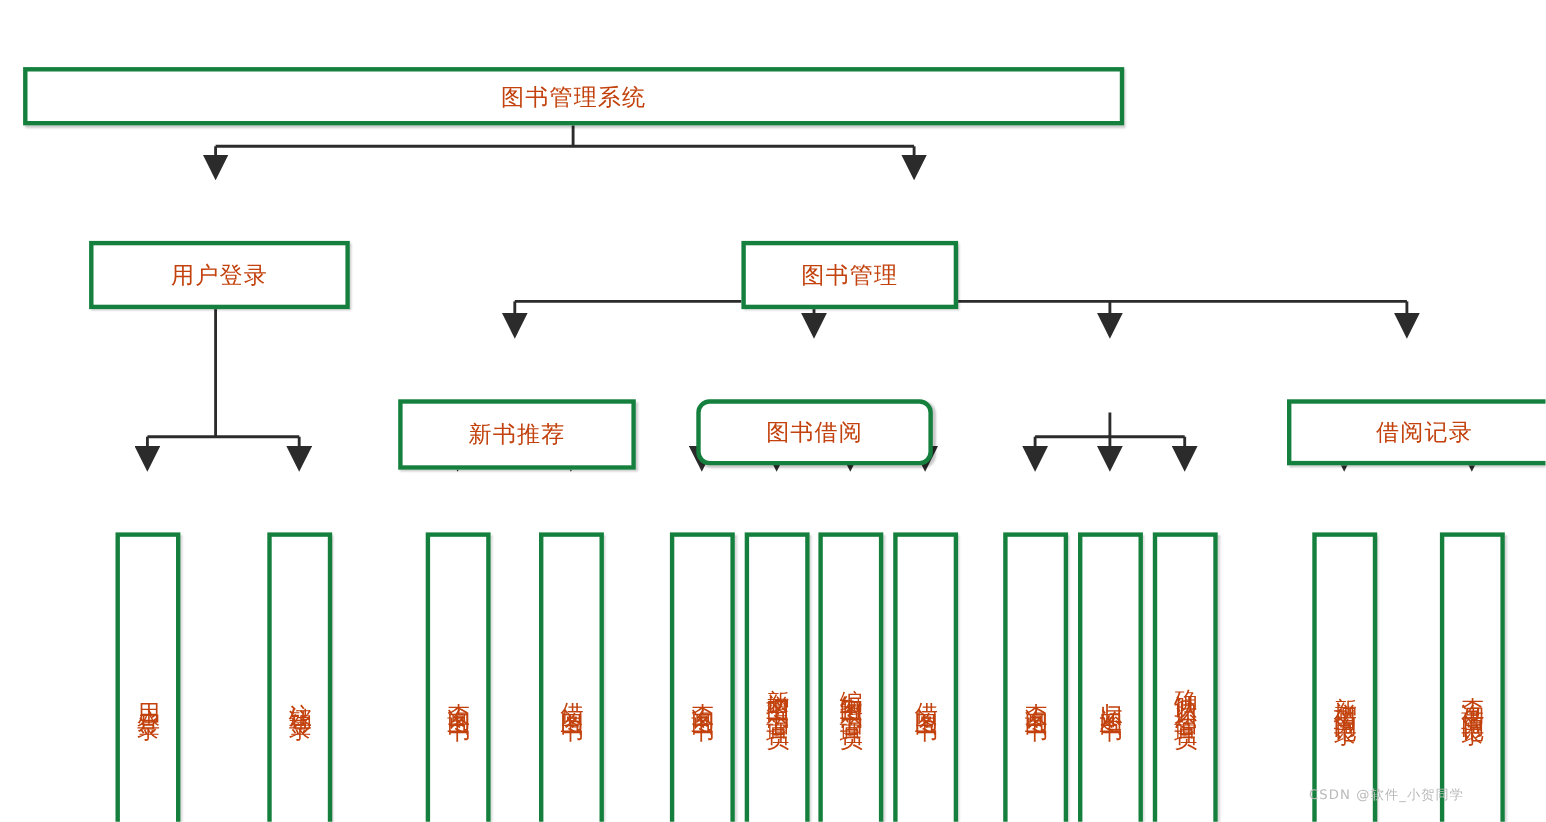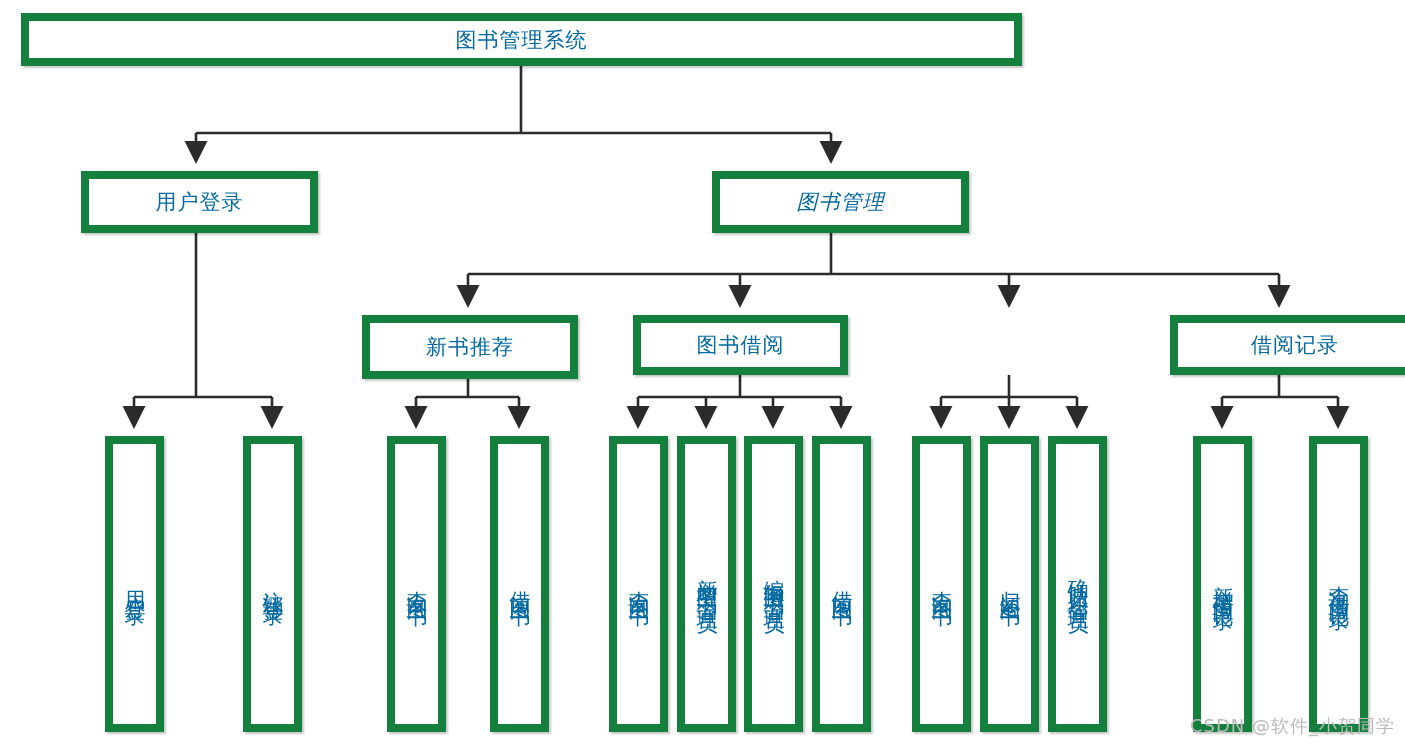--- a/index.html
+++ b/index.html
@@ -25,46 +25,47 @@
     left: 0;
     top: 0;
     width: 1405px;
     height: 747px;
     pointer-events: none;
   }
   .node {
     position: absolute;
     box-sizing: border-box;
     background: #ffffff;
-    border: 8px solid #15803d;
+    border: 4px solid #15803d;
     box-shadow: 2px 2px 2px rgba(0,0,0,0.22);
     display: flex;
     align-items: center;
     justify-content: center;
-    color: #0369a1;
+    color: #c2410c;
     z-index: 2;
+    margin-top: 48px;
   }
   .node-h {
     font-size: 21px;
     letter-spacing: 1px;
     white-space: nowrap;
   }
   .node-v {
     writing-mode: vertical-rl;
     text-orientation: upright;
     font-size: 21px;
     letter-spacing: 5px;
     line-height: 1;
     white-space: nowrap;
   }
   .watermark {
     position: absolute;
     left: 1190px;
     top: 714px;
-    font-size: 18px;
+    font-size: 12px;
     color: #b9b9b9;
     letter-spacing: 1px;
     white-space: nowrap;
     z-index: 3;
     font-family: "DejaVu Sans", "Liberation Sans", sans-serif;
   }
 </style>
 </head>
 <body>
 
@@ -117,24 +118,24 @@
       <path d="M 1279 375 L 1279 397"></path>
       <path d="M 1222 397 L 1338 397"></path>
       <path d="M 1222 397 L 1222 425" marker-end="url(#arrow)"></path>
       <path d="M 1338 397 L 1338 425" marker-end="url(#arrow)"></path>
     </g>
   </svg>
 
   <div class="node node-h" style="left:21px; top:13px; width:1001px; height:53px;">图书管理系统</div>
 
   <div class="node node-h" style="left:81px; top:171px; width:237px; height:62px;">用户登录</div>
-  <div class="node node-h" style="left:712px; top:171px; width:257px; height:62px;font-style:italic;">图书管理</div>
+  <div class="node node-h" style="left:674px; top:171px; width:197px; height:62px;">图书管理</div>
 
   <div class="node node-h" style="left:362px; top:315px; width:216px; height:64px;">新书推荐</div>
-  <div class="node node-h" style="left:633px; top:315px; width:215px; height:60px;">图书借阅</div>
+  <div class="node node-h" style="left:633px; top:315px; width:215px; height:60px;border-radius:12px;">图书借阅</div>
   <div class="node node-h" style="left:1170px; top:315px; width:250px; height:60px;">借阅记录</div>
 
   <div class="node node-v" style="left:105px; top:436px; width:59px; height:296px;">用户登录</div>
   <div class="node node-v" style="left:243px; top:436px; width:59px; height:296px;">注销登录</div>
 
   <div class="node node-v" style="left:387px; top:436px; width:59px; height:296px;">查询图书</div>
   <div class="node node-v" style="left:490px; top:436px; width:59px; height:296px;">借阅图书</div>
 
   <div class="node node-v" style="left:609px; top:436px; width:59px; height:296px;">查询图书</div>
   <div class="node node-v" style="left:677px; top:436px; width:59px; height:296px;">新增图书（管理员）</div>

